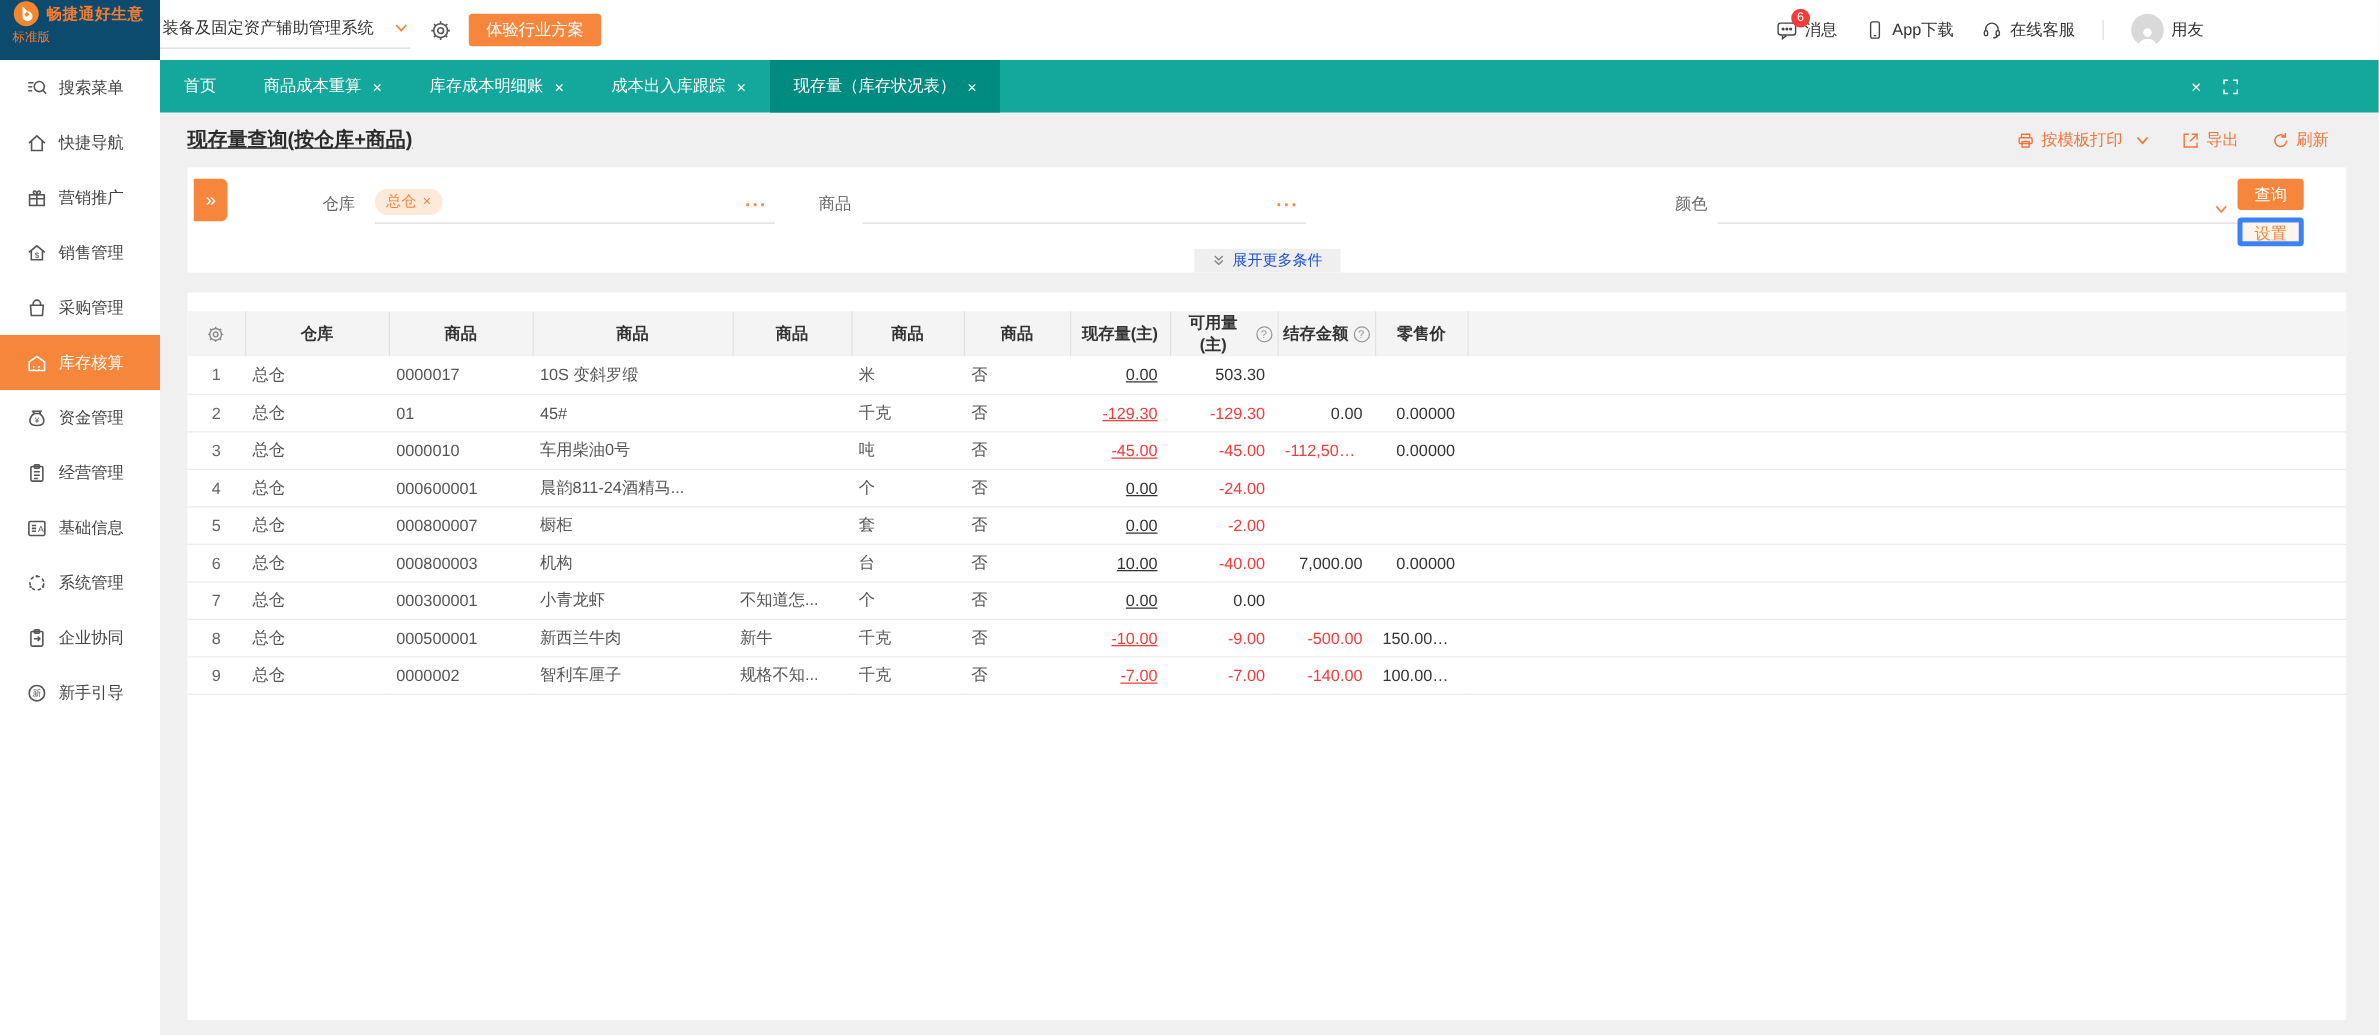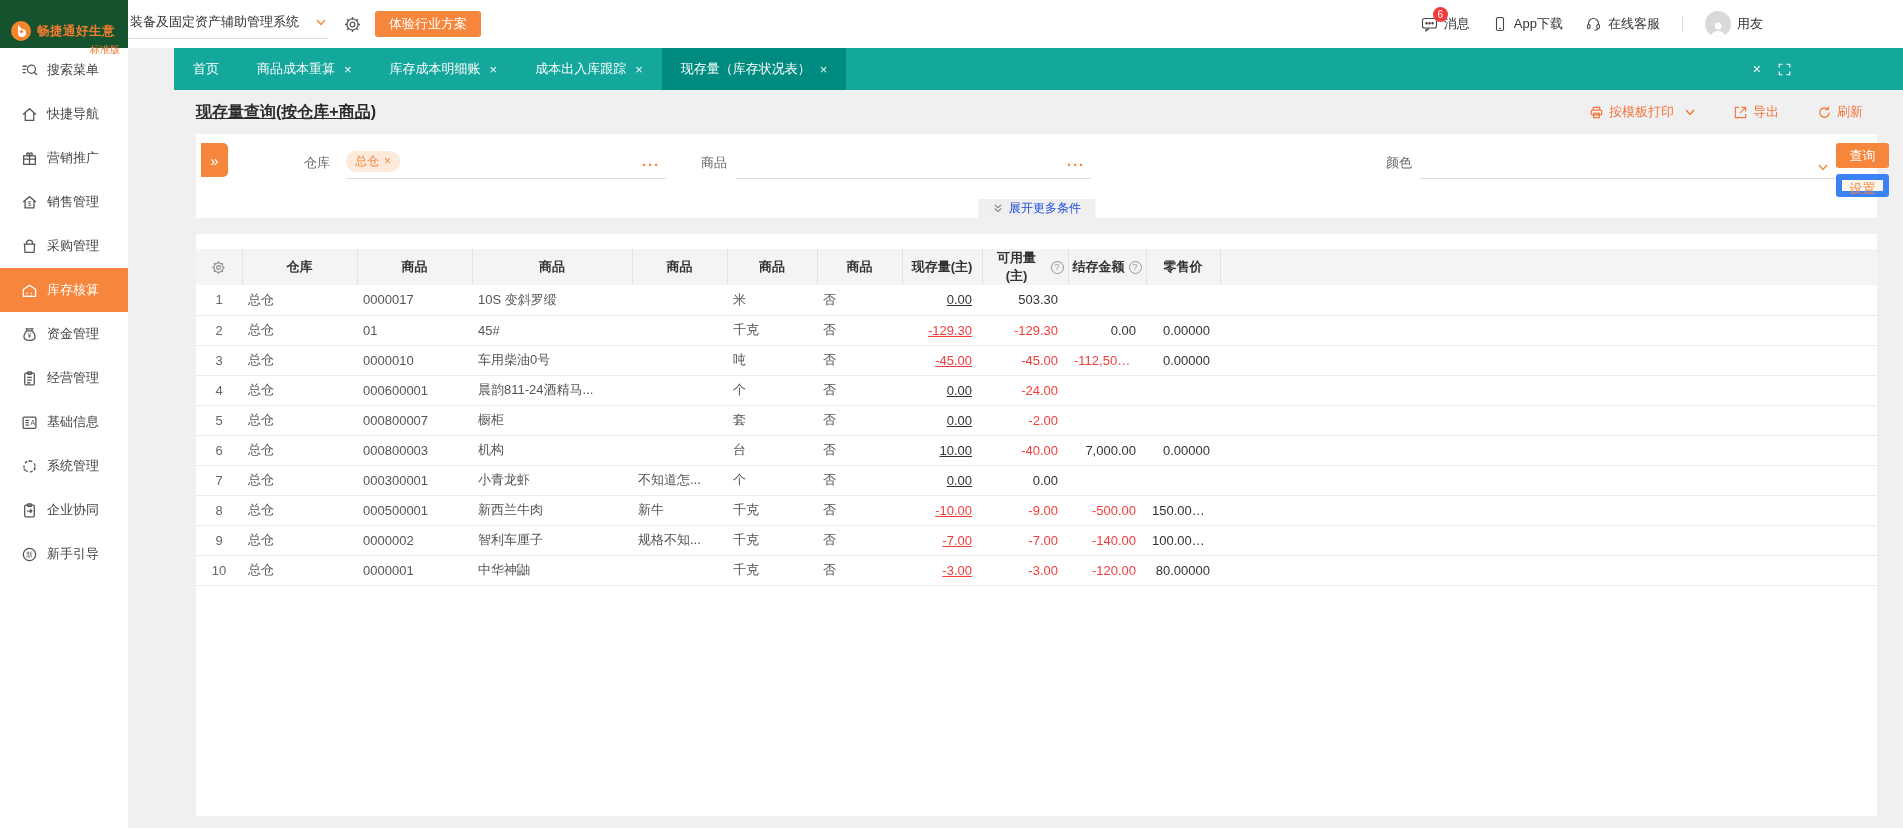--- a/index.html
+++ b/index.html
@@ -2,21 +2,21 @@
 <html><head>
 <meta charset="utf-8">
 <style>
   * { margin:0; padding:0; box-sizing:border-box; }
   html,body { width:1903px; height:828px; overflow:hidden; }
   body { font-family:"Liberation Sans","DejaVu Sans",sans-serif; background:#f0f0f0; position:relative; font-size:13px; color:#333; }
   svg { display:block; }
 
   
   .topbar { position:absolute; left:0; top:0; width:1903px; height:48px; background:#fff; display:flex; align-items:center; z-index:5; }
-  .logo-block { width:128px; height:48px; background:#14532d; flex:none; position:relative; padding:20px 8px 0 10px;text-align:right; }
+  .logo-block { width:128px; height:48px; background:#0c4a6e; flex:none; position:relative; padding:0 8px 0 10px; }
   .logo-row { display:flex; align-items:center; gap:5px; }
   .logo-mark { width:22px; height:22px; flex:none; }
   .brand-name { color:#f57b2f; font-size:12.5px; font-weight:bold; letter-spacing:.5px; }
   .brand-edition { color:#f57b2f; font-size:10px; margin-top:1px;font-family:Liberation Serif, serif; }
   .sys-select { width:200px; display:flex; align-items:center; justify-content:space-between; border-bottom:1px solid #d9d9d9; padding:4px 2px 7px 2px; cursor:pointer; }
   .sys-select .lbl { font-size:13px; color:#333; }
   .chev { width:10px; height:7px; }
   .top-gear { margin-left:16px; cursor:pointer; }
   .trial-btn { margin-left:14px; background:#f5863c; color:#fff; border:none; border-radius:3px; height:26px; padding:0 14px; font-size:13px; cursor:pointer; }
   .top-right { position:absolute; right:140px; top:0; height:48px; display:flex; align-items:center; gap:22px; }
@@ -26,46 +26,46 @@
   .avatar { width:26px; height:26px; border-radius:50%; background:#d9d9d9; display:flex; align-items:flex-end; justify-content:center; overflow:hidden; }
 
   
   .sidebar { position:absolute; left:0; top:48px; width:128px; bottom:0; background:#fff; z-index:4; }
   .side-item { height:44px; display:flex; align-items:center; gap:9px; padding-left:21px; color:#444; cursor:pointer; }
   .side-item svg { stroke:#555; }
   .side-item.active { background:#f5863c; color:#fff; }
   .side-item.active svg { stroke:#fff; }
 
   
-  .main { position:absolute; left:128px; top:48px; right:0; bottom:0; background:#f0f0f0;padding-left:46px; }
+  .main { position:absolute; left:128px; top:48px; right:0; bottom:0; background:#f0f0f0; }
 
   .tabbar { height:42px; background:#14a79b; display:flex; align-items:stretch; color:#fff; position:relative; }
   .tab { display:flex; align-items:center; gap:9px; padding:0 19px; font-size:13px; cursor:pointer; white-space:nowrap; }
   .tab.active { background:#008b80; }
   .tab-x { font-size:13px; opacity:.95; cursor:pointer; }
   .tabbar-icons { position:absolute; right:112px; top:0; height:42px; display:flex; align-items:center; gap:17px; }
   .tabbar-icons span { cursor:pointer; font-size:14px; }
 
   .title-row { height:44px; display:flex; align-items:center; padding:0 22px; }
   .page-title { font-size:16px; color:#2b2b2b; font-weight:600;text-decoration:underline; }
-  .title-actions { margin-left:auto; display:flex; align-items:center; gap:38px; color:#f4743b; margin-right:18px; }
+  .title-actions { margin-left:auto; display:flex; align-items:center; gap:26px; color:#f4743b; margin-right:18px; }
   .t-act { display:flex; align-items:center; gap:5px; cursor:pointer; }
   .t-act svg { stroke:#f4743b; }
 
   
   .filter-card { position:relative; margin:0 26px 0 22px; background:#fff; height:84px; }
   .expander { position:absolute; left:5px; top:9px; width:27px; height:34px; background:#f5863c; border-radius:0 5px 5px 0; color:#fff; display:flex; align-items:center; justify-content:center; font-size:15px; cursor:pointer; }
   .f-label { position:absolute; top:20px; font-size:13px; color:#666; }
   .f-field { position:absolute; top:10px; height:35px; border-bottom:1px solid #dcdcdc; display:flex; align-items:center; }
   .tag { background:#fdeadb; color:#f5863c; border-radius:10px; font-size:12px; padding:2px 9px; display:inline-flex; align-items:center; gap:5px; cursor:default; }
   .tag .tag-x { cursor:pointer; font-style:normal; }
   .dots { position:absolute; right:6px; top:12px; color:#f5863c; font-size:15px; letter-spacing:1px; cursor:pointer; font-weight:bold; }
   .f-chev { position:absolute; right:8px; top:20px; cursor:pointer; }
   .query-btn { position:absolute; left:1640px; top:9px; width:53px; height:25px; background:#f5863c; color:#fff; border:none; border-radius:3px; font-size:13px; cursor:pointer; }
-  .settings-btn { position:absolute; left:1640px; top:40px; width:53px; height:23px; background:#fdf4ec; color:#f5863c; border:6px solid #3b82f6; border-radius:3px; font-size:13px; cursor:pointer; }
+  .settings-btn { position:absolute; left:1640px; top:40px; width:53px; height:23px; background:#fdf4ec; color:#f5863c; border:4px solid #3b82f6; border-radius:3px; font-size:13px; cursor:pointer; }
   .expand-more { position:absolute; left:50%; transform:translateX(-50%); bottom:0; height:19px; padding:0 14px; background:#efefef; color:#1d4ed8; font-size:12px; display:flex; align-items:center; gap:6px; cursor:pointer; white-space:nowrap; }
 
   
   .table-card { margin:16px 26px 0 22px; background:#fff; padding-top:15px; height:582px; }
   table { width:100%; border-collapse:collapse; table-layout:fixed; font-size:13px; }
   thead th { background:#f4f4f4; height:30px; font-weight:bold; color:#333; border-left:1px solid #e2e2e2; text-align:center; padding:0 4px; }
   thead th:first-child { border-left:none; }
   tbody td { height:30px; border-bottom:1px solid #ececec; color:#555; padding:0 6px; overflow:hidden; white-space:nowrap; text-overflow:ellipsis; }
   td.c { text-align:center; color:#666; }
   td.num { text-align:right; color:#333; padding-right:10px; }
@@ -500,30 +500,16 @@
     <td>智利车厘子</td>
     <td>规格不知...</td>
     <td>千克</td>
     <td>否</td>
     <td class="num qty neg">-7.00</td>
     <td class="num neg">-7.00</td>
     <td class="num neg">-140.00</td>
     <td class="num">100.00000</td>
     <td></td>
   </tr>
-          <tr>
-    <td class="c">10</td>
-    <td>总仓</td>
-    <td>0000001</td>
-    <td>中华神鼬</td>
-    <td></td>
-    <td>千克</td>
-    <td>否</td>
-    <td class="num qty neg">-3.00</td>
-    <td class="num neg">-3.00</td>
-    <td class="num neg">-120.00</td>
-    <td class="num">80.00000</td>
-    <td></td>
-  </tr>
         </tbody>
     </table>
   </div>
 </div>
 
 </body></html>

